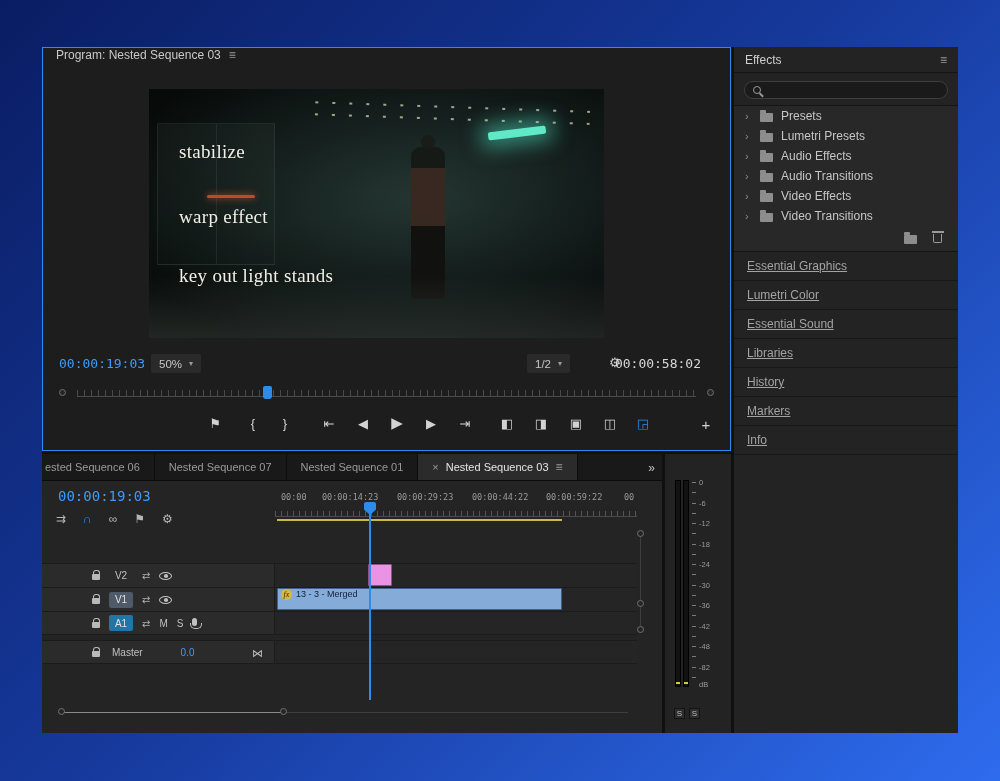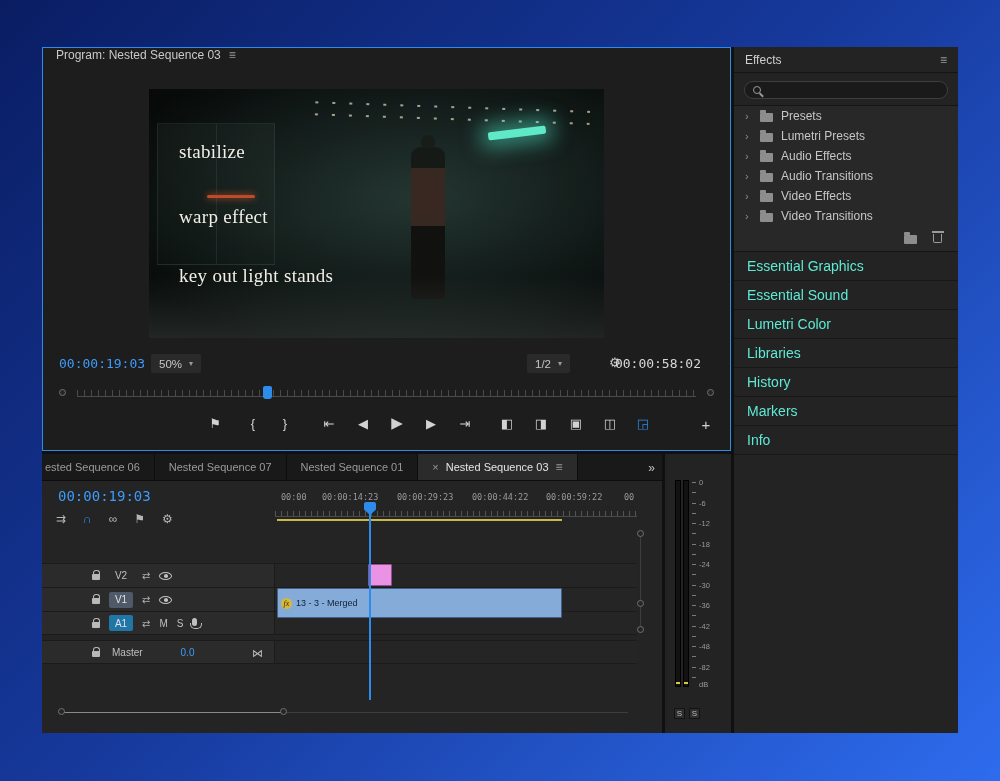--- a/index.html
+++ b/index.html
@@ -75,21 +75,21 @@
   .fx-search input { background:transparent; border:none; outline:none; color:#cfcfcf; font-size:11px; width:100%; font-family:inherit; }
   .fx-tree { background:#282828; border-top:1px solid #151515; }
   .fx-row { height:20px; display:flex; align-items:center; gap:8px; padding-left:11px; color:#c6c6c6; font-size:12px; }
   .chev { color:#8d8d8d; font-size:11px; width:7px; flex:none; }
   .folder-icon { width:13px; height:9px; background:#8d8d8d; border-radius:1px; position:relative; margin-top:2px; flex:none; }
   .folder-icon::before { content:""; position:absolute; top:-3px; left:0; width:6px; height:3px; background:#8d8d8d; border-radius:1px 1px 0 0; }
   .fx-actions { height:26px; background:#282828; border-bottom:1px solid #151515; display:flex; align-items:center;
       justify-content:flex-end; gap:16px; padding-right:16px; }
   .trash-icon { width:9px; height:9px; border:1.2px solid #9a9a9a; border-top:none; border-radius:0 0 2px 2px; position:relative; }
   .trash-icon::before { content:""; position:absolute; top:-3px; left:-2.5px; width:12px; height:1.5px; background:#9a9a9a; }
-  .fx-tab { height:29px; line-height:29px; padding-left:13px; color:#5eead4; font-size:14px; border-bottom:1px solid #181818; }
+  .fx-tab { height:29px; line-height:29px; padding-left:13px; color:#a3a3a3; font-size:12px; border-bottom:1px solid #181818;text-decoration:underline; }
 
   
   .tl { left:0; top:407px; width:620px; height:279px; background:#242424; overflow:hidden; }
   .tl-tabs { position:absolute; left:0; top:0; right:0; height:27px; background:#191919; display:flex; align-items:stretch; border-bottom:1px solid #0d0d0d; }
   .tl-tab { display:flex; align-items:center; gap:7px; padding:0 14px; font-size:11px; color:#9a9a9a; border-right:1px solid #0d0d0d; white-space:nowrap; }
   .tl-tab.first { padding-left:3px; }
   .tl-tab.active { background:#2b2b2b; color:#e4e4e4; }
   .tab-x { color:#9a9a9a; font-size:11px; }
   .tab-overflow { position:absolute; right:7px; top:0; height:27px; display:flex; align-items:center; color:#c2c2c2; font-size:12px; }
 
@@ -121,22 +121,22 @@
   .sync-icon { font-size:10px; color:#b0b0b0; }
   .eye-icon { width:13px; height:8px; border:1px solid #c0c0c0; border-radius:50%; position:relative; }
   .eye-icon::after { content:""; position:absolute; left:3.5px; top:1.5px; width:4px; height:3.5px; background:#c0c0c0; border-radius:50%; }
   .mic-icon { width:5px; height:8px; background:#c0c0c0; border-radius:2.5px; position:relative; margin-top:-2px; }
   .mic-icon::after { content:""; position:absolute; left:-2.5px; bottom:-3px; width:10px; height:5px; border:1px solid #c0c0c0; border-top:none; border-radius:0 0 5px 5px; }
   .vol-val { color:#3d9bfa; margin-left:26px; font-size:10px; }
   .pan-icon { position:absolute; right:11px; top:6px; color:#c0c0c0; font-size:11px; }
 
   .clip { position:absolute; z-index:3; }
   .clip-v2 { left:326px; top:110px; width:24px; height:22px; background:#ea93e4; border:1px solid #92508e; border-radius:1px; }
-  .clip-v1 { left:235px; top:134px; width:285px; height:30px; background:#85abd9; border:1px solid #41618a; border-radius:1px;
-      display:flex; align-items:center; gap:4px; padding-left:3px; overflow:hidden; }
+  .clip-v1 { left:235px; top:134px; width:285px; height:22px; background:#85abd9; border:1px solid #41618a; border-radius:1px;
+      display:flex; gap:4px; padding-left:3px; overflow:hidden; }
   .fx-badge { width:11px; height:11px; border-radius:50%; background:#d6b93c; color:#3a3000; font-size:8px; font-style:italic;
       display:flex; align-items:center; justify-content:center; font-family:"Liberation Serif", serif; flex:none; }
   .clip-name { font-size:9px; color:#10203a; white-space:nowrap; }
 
   .tl-vline { position:absolute; left:598px; top:82px; width:1px; height:96px; background:#3e3e3e; }
   .vdot1 { left:595px; top:76px; } .vdot2 { left:595px; top:146px; } .vdot3 { left:595px; top:172px; }
   .tl-hscroll { position:absolute; left:16px; top:254px; width:570px; height:8px; }
   .tl-hscroll .htrack { position:absolute; left:0; right:0; top:3.5px; height:1px; background:#3e3e3e; }
   .tl-hscroll .hthumb { position:absolute; left:4px; top:3.5px; width:222px; height:1px; background:#8a8a8a; }
   .hdot-l { left:0; top:0; } .hdot-r { left:222px; top:0; }
@@ -256,22 +256,22 @@
         <span class="chev">›</span>
         <span class="folder-icon"></span>
         <span>Video Transitions</span>
       </div>
     </div>
     <div class="fx-actions">
       <span class="folder-icon"></span>
       <span class="trash-icon"></span>
     </div>
     <div class="fx-tab">Essential Graphics</div>
+    <div class="fx-tab">Lumetri Color</div>
     <div class="fx-tab">Essential Sound</div>
-    <div class="fx-tab">Lumetri Color</div>
     <div class="fx-tab">Libraries</div>
     <div class="fx-tab">History</div>
     <div class="fx-tab">Markers</div>
     <div class="fx-tab">Info</div>
   </section>
 
   <section class="panel tl">
     <div class="tl-tabs">
       <div class="tl-tab first">
         <span>ested Sequence 06</span>

